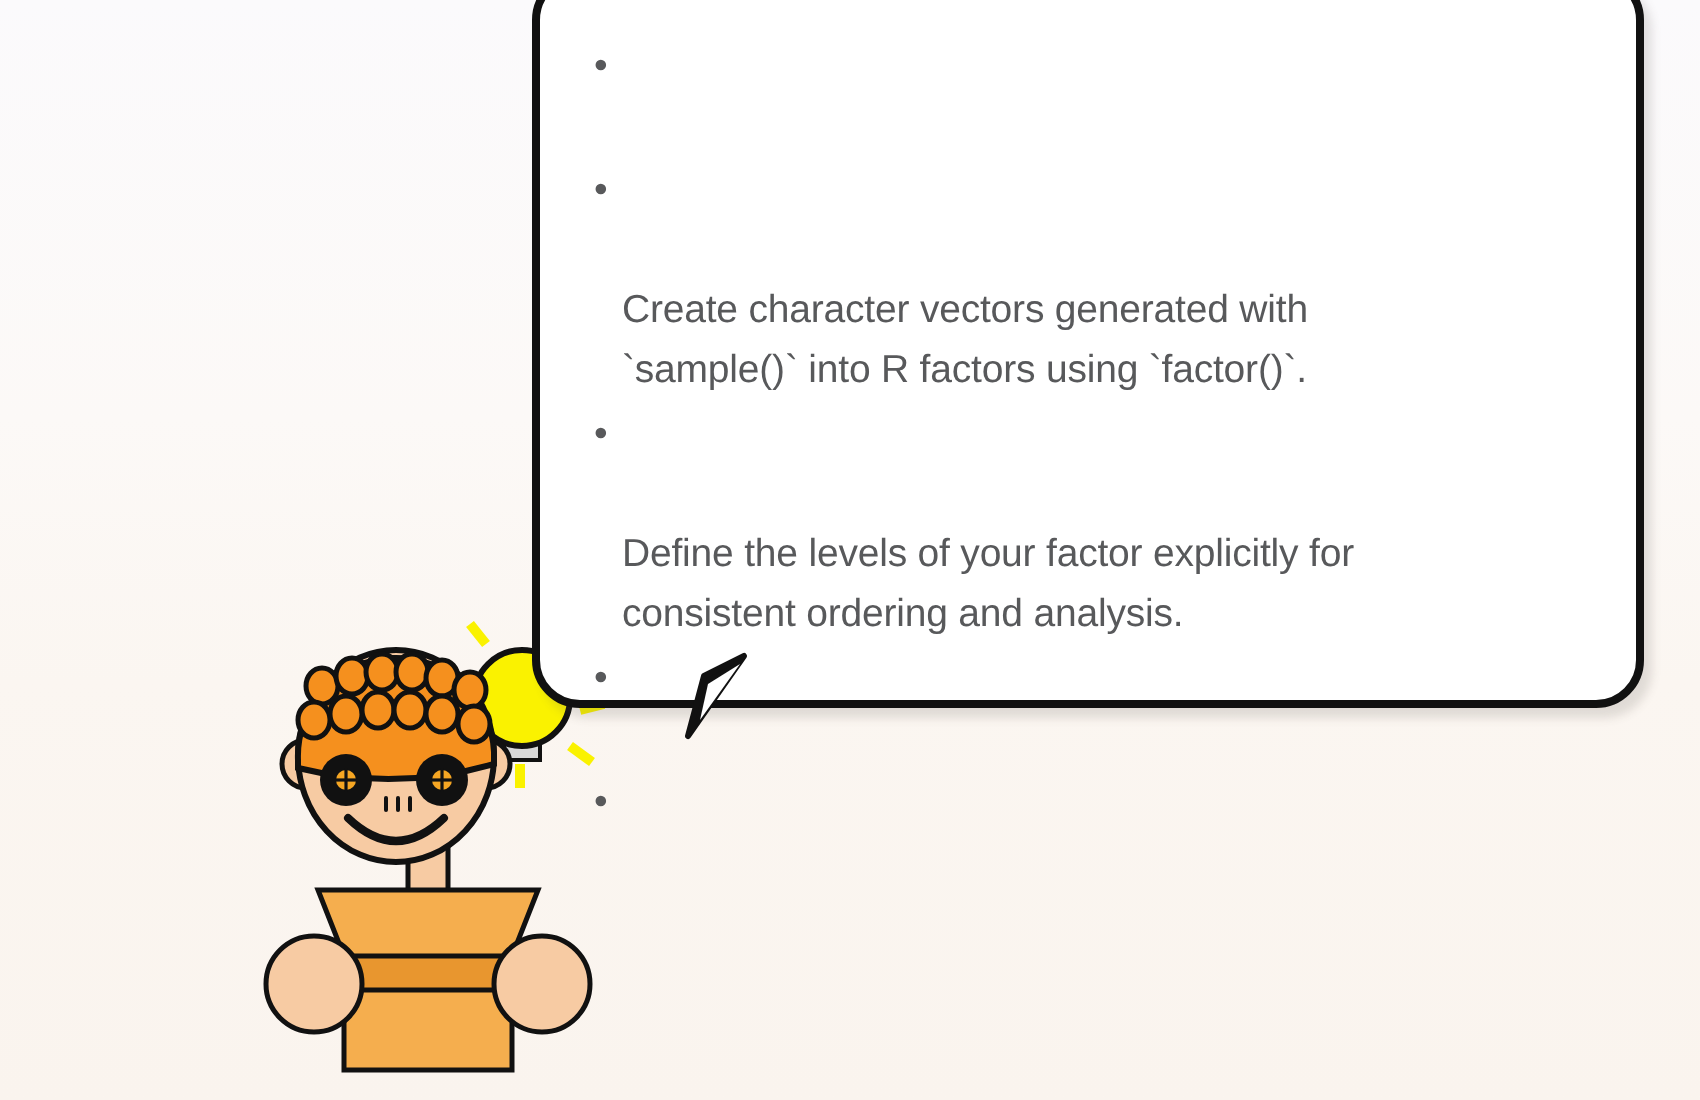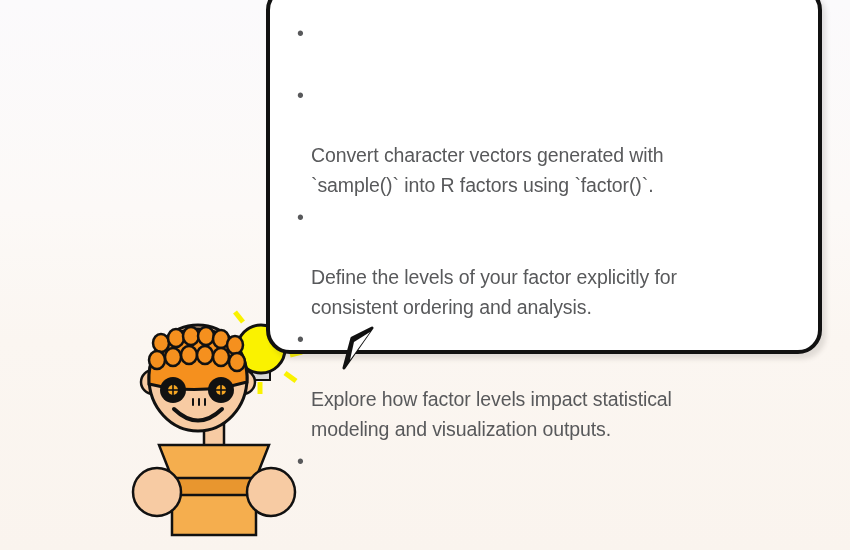--- a/index.html
+++ b/index.html
@@ -163,32 +163,30 @@
   </div>
 
   <div class="bubble">
     <div class="bubble-inner">
       <ul class="bullet-list">
         <li class="bullet-item">
           <span class="bullet-dot">•</span>
         </li>
         <li class="bullet-item">
           <span class="bullet-dot">•</span>
-          <span>Convert character vectors generated with
+          <span>Create character vectors generated with
 `sample()` into R factors using `factor()`.</span>
         </li>
         <li class="bullet-item">
           <span class="bullet-dot">•</span>
           <span>Define the levels of your factor explicitly for
 consistent ordering and analysis.</span>
         </li>
         <li class="bullet-item">
           <span class="bullet-dot">•</span>
-          <span>Explore how factor levels impact statistical
-modeling and visualization outputs.</span>
         </li>
         <li class="bullet-item">
           <span class="bullet-dot">•</span>
           
         </li>
       </ul>
     </div>
   </div>
 
   <svg class="bubble-tail" viewBox="0 0 60 46">

